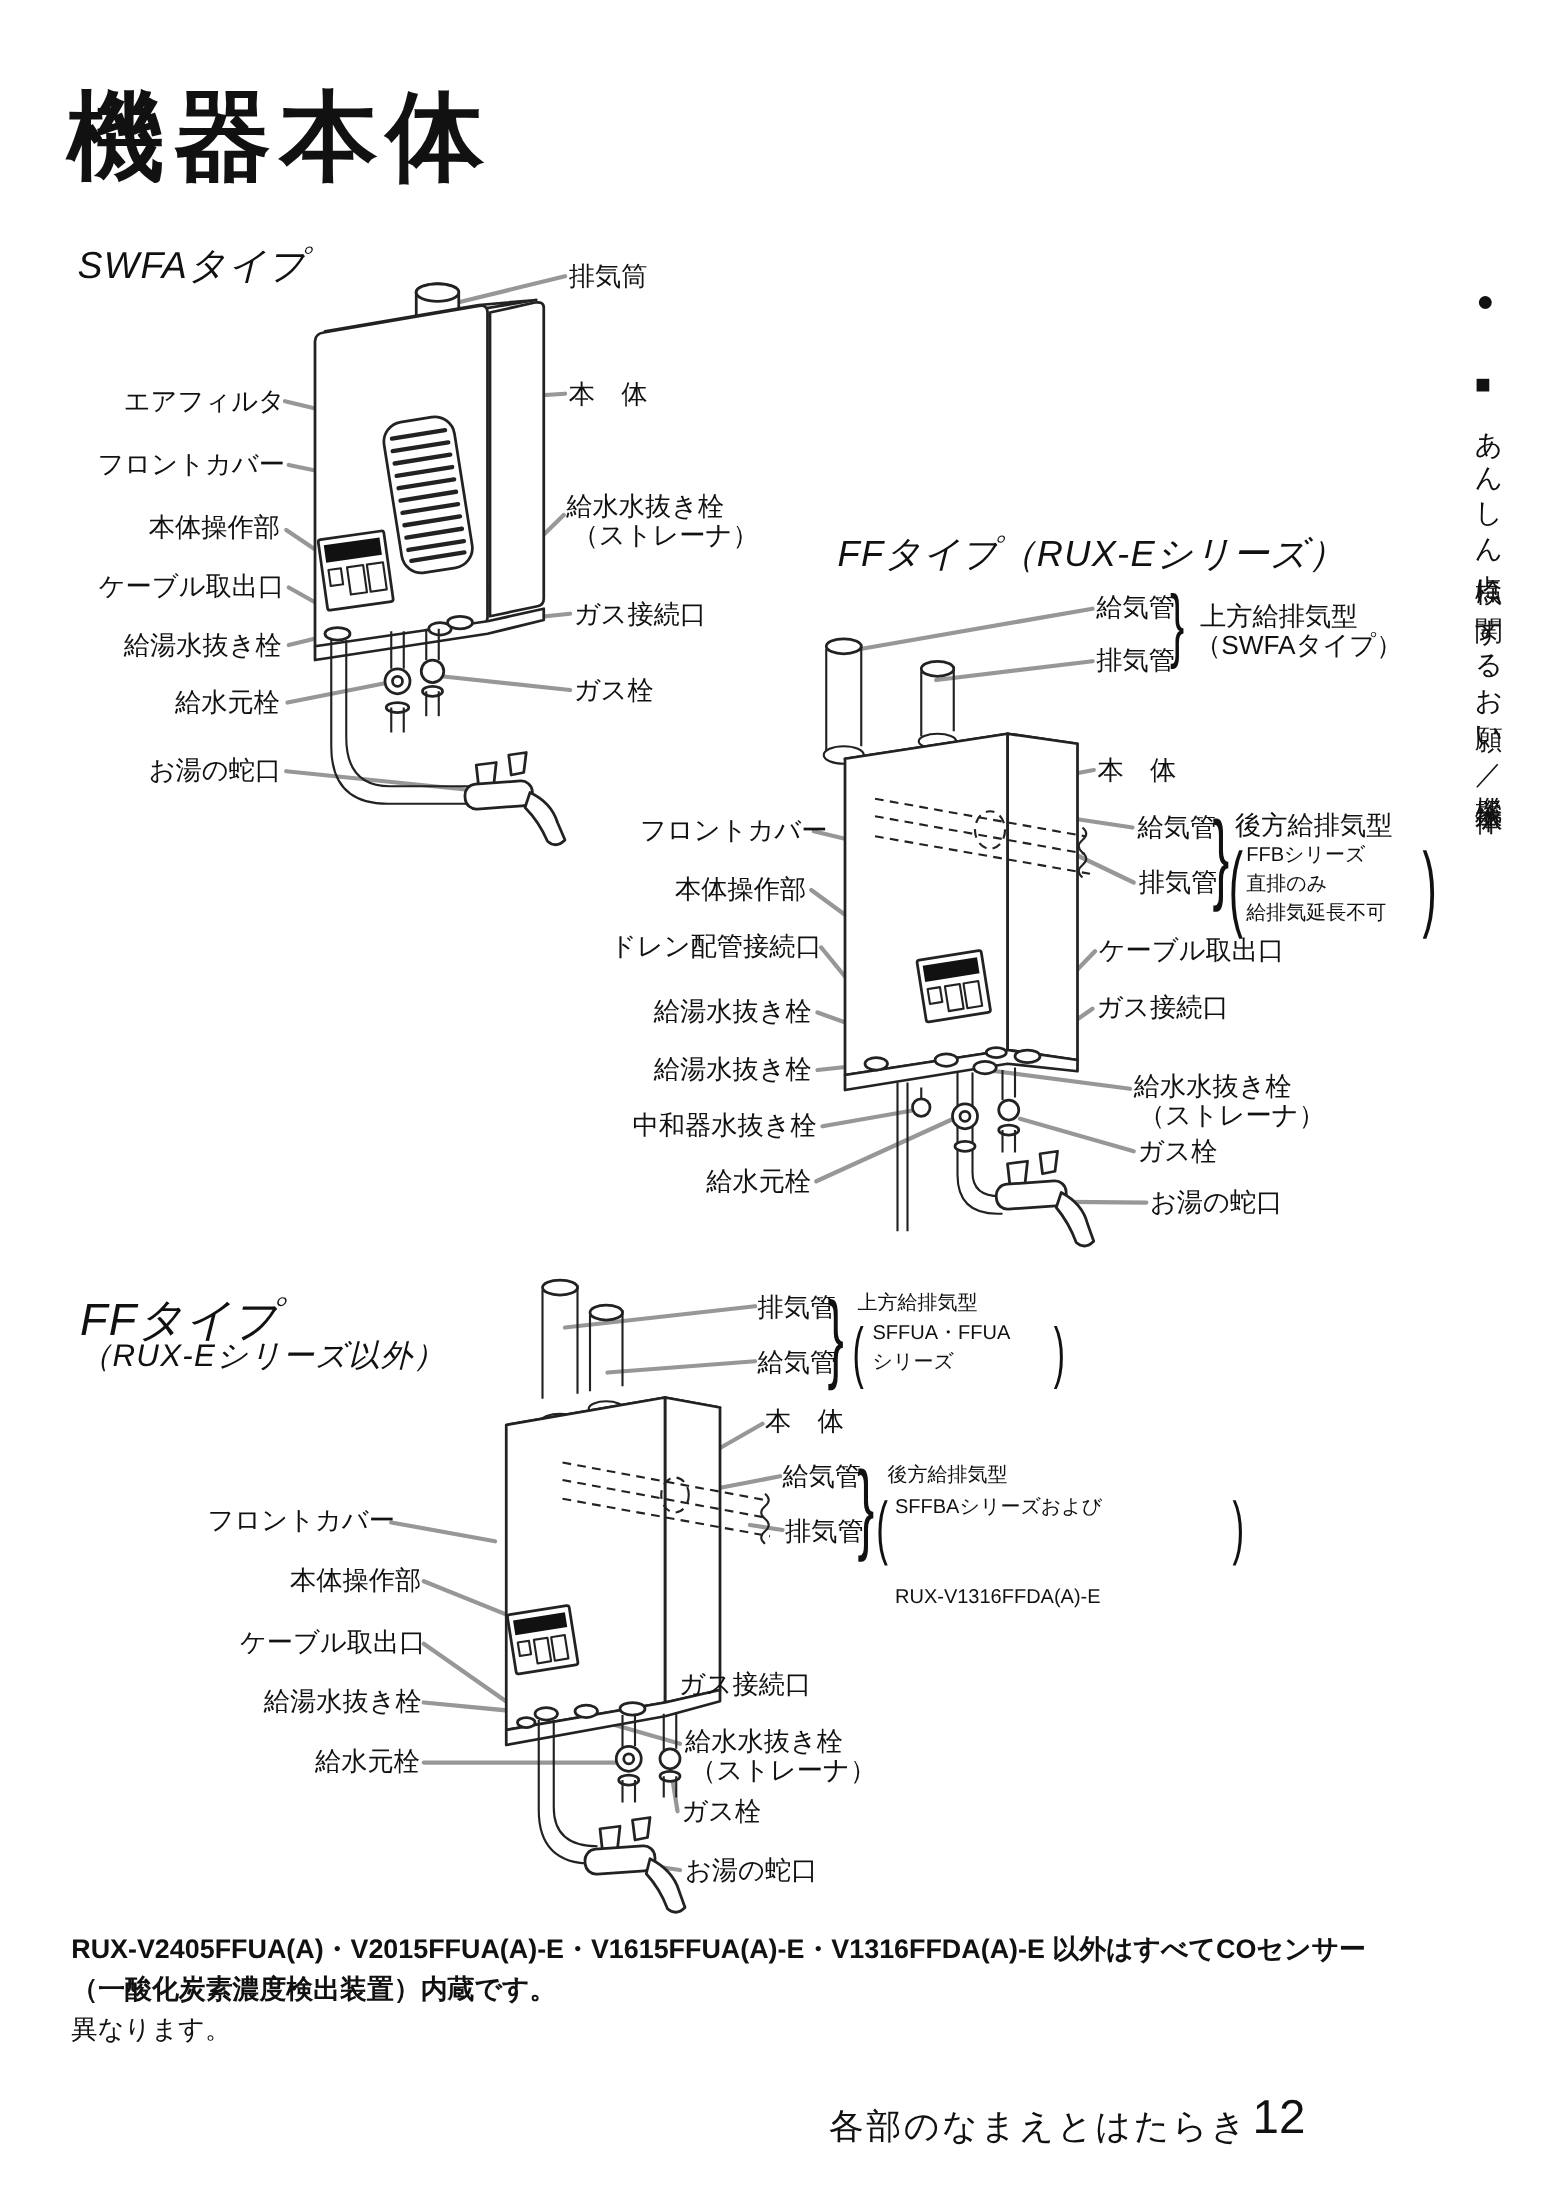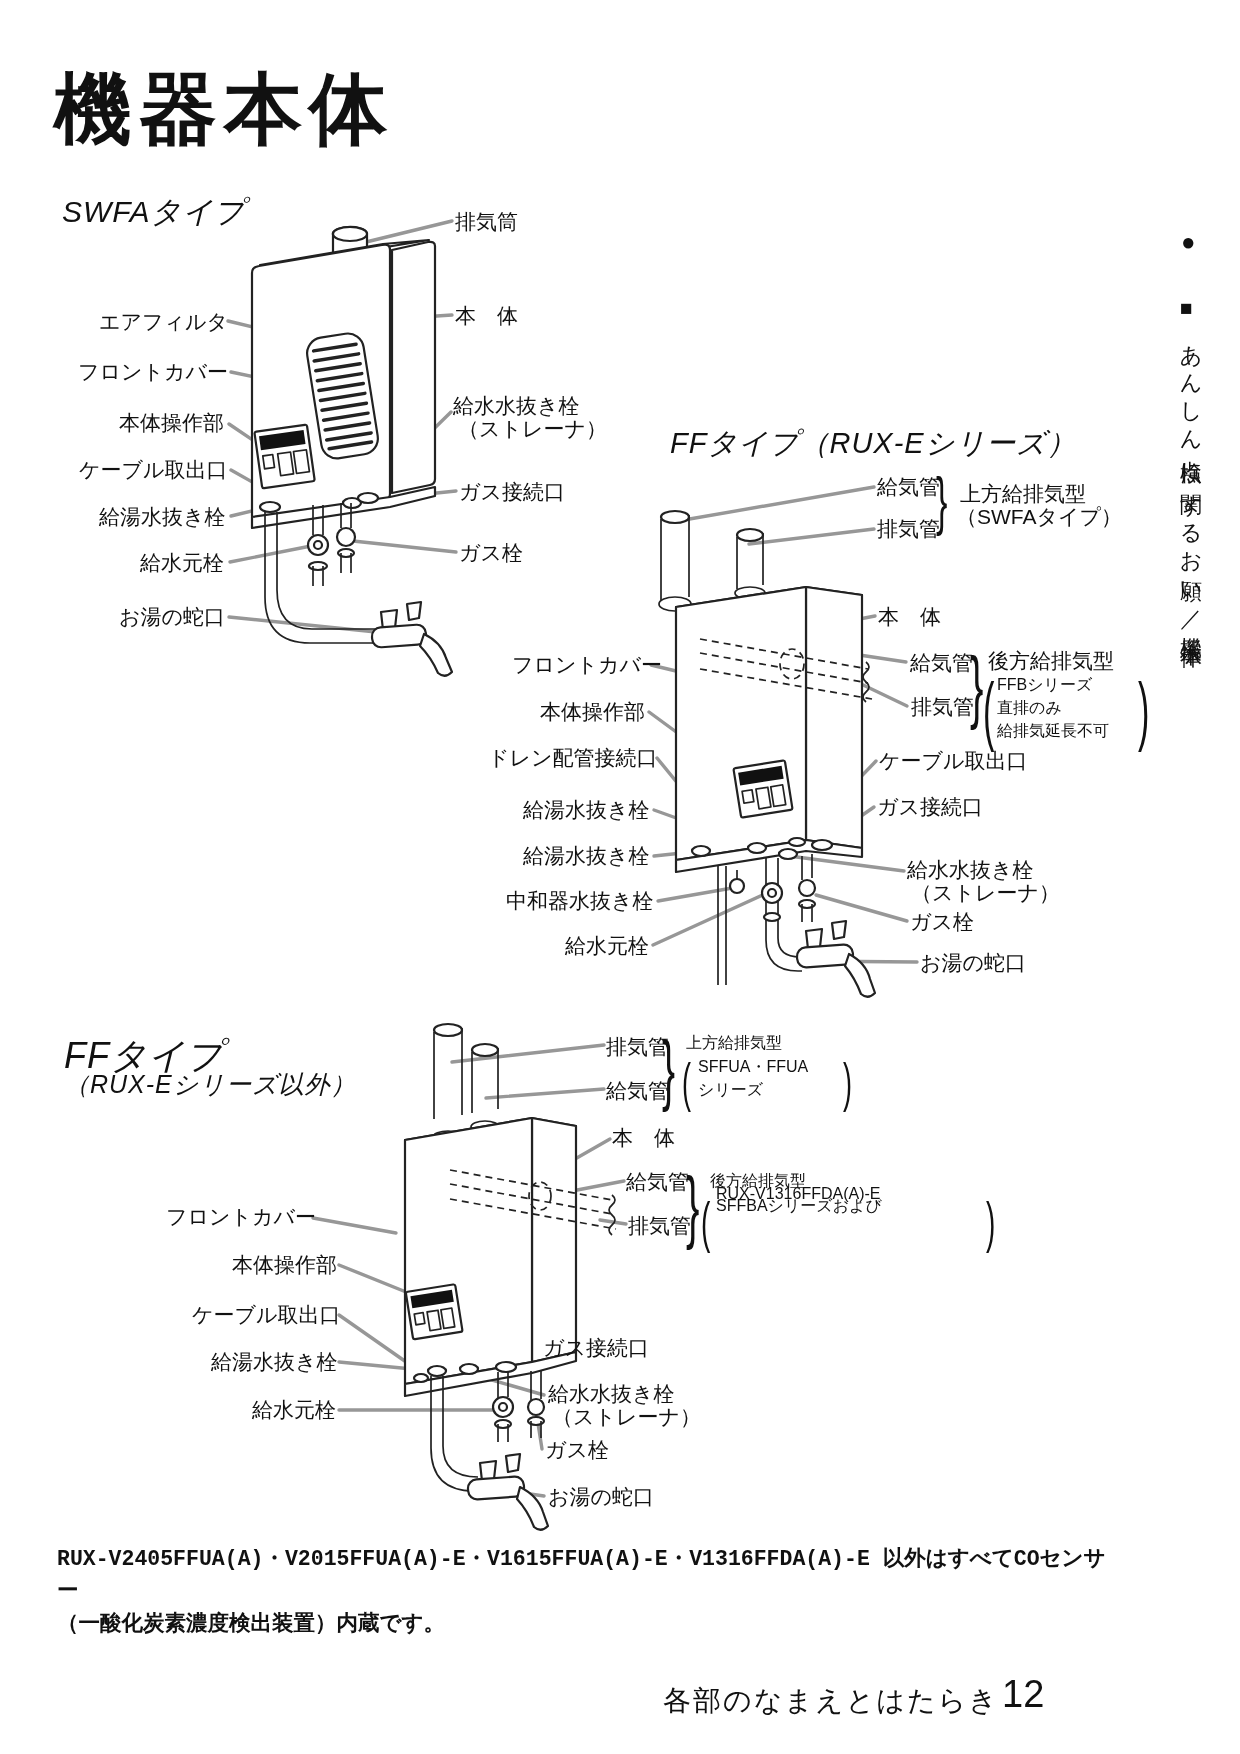--- a/index.html
+++ b/index.html
@@ -9,21 +9,21 @@
   .bd{fill:#fff;stroke:#222;stroke-width:2.2;stroke-linejoin:round;}
   .thin{stroke:#222;stroke-width:1.7;fill:none;stroke-linejoin:round;}
   .dash{stroke:#222;stroke-width:1.7;fill:none;stroke-dasharray:7 5;}
   .lv{stroke:#222;stroke-width:3.5;stroke-linecap:round;}
   .leader{stroke:#979797;stroke-width:3.4;stroke-linecap:round;}
   .lbl{position:absolute;font-size:21px;line-height:1.08;white-space:nowrap;}
   .sm{font-size:16px;}
   .ttl{position:absolute;font-size:78px;font-weight:900;letter-spacing:7px;}
   .hd{position:absolute;font-size:30px;letter-spacing:1px;font-style:italic;}
   .glyph{position:absolute;line-height:1;transform-origin:left top;}
-  .notes{position:absolute;left:57px;width:1070px;font-size:21px;line-height:1.5;font-family:Liberation Mono, monospace;}
+  .notes{position:absolute;left:57px;width:1070px;font-size:21px;line-height:1.5;}
   .notes .b{font-weight:bold;font-size:21.5px;}
   .footer{position:absolute;font-size:28px;letter-spacing:2px;}
   .pagenum{position:absolute;font-size:38px;}
   .side{position:absolute;writing-mode:vertical-rl;text-orientation:upright;
         font-size:22px;letter-spacing:3px;}
   .mark{position:absolute;font-size:24px;}
 </style>
 </head>
 <body>
 
@@ -279,34 +279,35 @@
   <div class="lbl sm" style="left:698px;top:1058px">SFFUA・FFUA</div>
   <div class="lbl sm" style="left:698px;top:1081px">シリーズ</div>
   <div class="glyph" style="left:843px;top:1055px;font-size:54px;transform:scale(0.5,1)">)</div>
   <div class="lbl" style="left:612px;top:1127px">本　体</div>
   <div class="lbl" style="left:626px;top:1171px">給気管</div>
   <div class="lbl" style="left:628px;top:1215px">排気管</div>
   <div class="glyph" style="left:686px;top:1166px;font-size:80px;transform:scale(0.5,1)">}</div>
   <div class="lbl sm" style="left:710px;top:1172px">後方給排気型</div>
   <div class="glyph" style="left:701px;top:1194px;font-size:56px;transform:scale(0.5,1)">(</div>
   <div class="lbl sm" style="left:716px;top:1197px">SFFBAシリーズおよび</div>
-  <div class="lbl sm" style="left:716px;top:1185px">RUX-V1316FFDA(A)-E</div>
+  <div class="lbl sm" style="left:716px;top:1269px">RUX-V1316FFDA(A)-E</div>
   <div class="glyph" style="left:986px;top:1194px;font-size:56px;transform:scale(0.5,1)">)</div>
   <div class="lbl" style="left:166px;top:1206px">フロントカバー</div>
   <div class="lbl" style="left:232px;top:1254px">本体操作部</div>
   <div class="lbl" style="left:192px;top:1304px">ケーブル取出口</div>
   <div class="lbl" style="left:211px;top:1351px">給湯水抜き栓</div>
   <div class="lbl" style="left:252px;top:1399px">給水元栓</div>
   <div class="lbl" style="left:543px;top:1337px">ガス接続口</div>
   <div class="lbl" style="left:548px;top:1383px">給水水抜き栓</div>
   <div class="lbl" style="left:552px;top:1406px">（ストレーナ）</div>
   <div class="lbl" style="left:545px;top:1439px">ガス栓</div>
   <div class="lbl" style="left:548px;top:1486px">お湯の蛇口</div>
 
   <div class="notes" style="top:1543px">
     <div class="b">RUX-V2405FFUA(A)・V2015FFUA(A)-E・V1615FFUA(A)-E・V1316FFDA(A)-E 以外はすべてCOセンサー</div>
     <div class="b">（一酸化炭素濃度検出装置）内蔵です。</div>
+    <div>異なります。</div>
   </div>
 
   <div class="footer" style="left:663px;top:1682px">各部のなまえとはたらき</div>
   <div class="pagenum" style="left:1002px;top:1673px">12</div>
 
 </div>
 
 </body></html>

